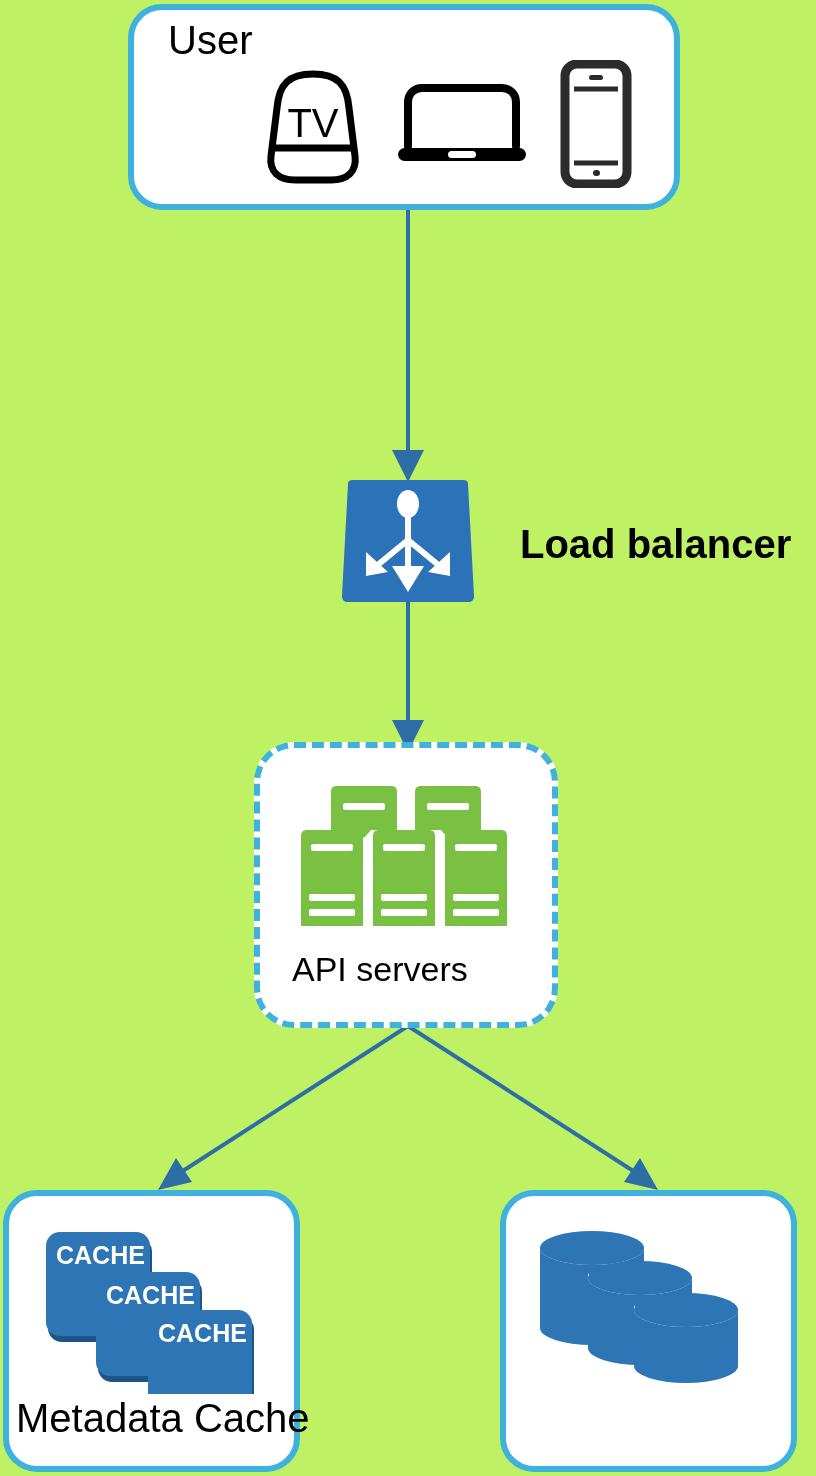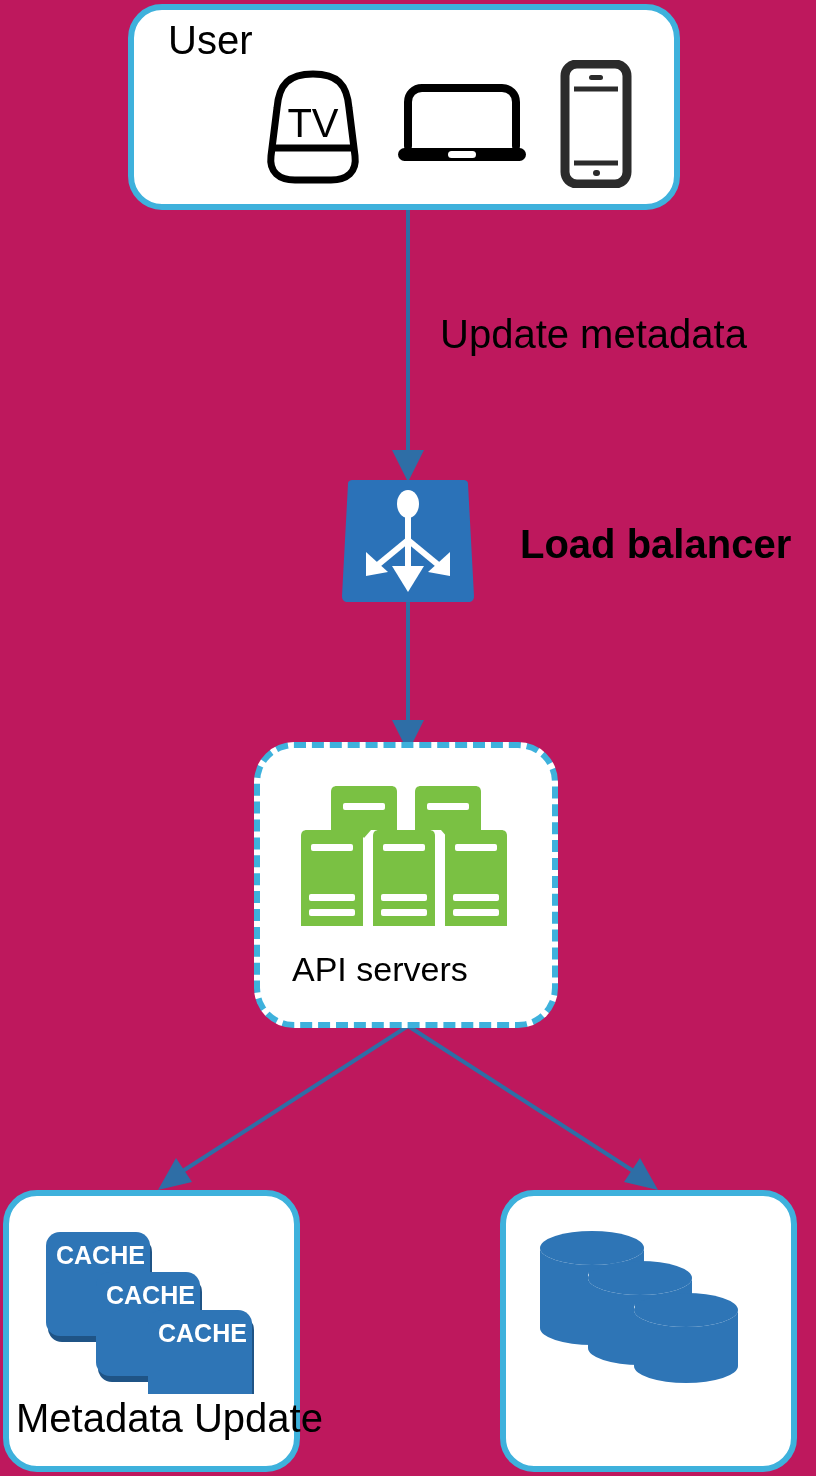--- a/index.html
+++ b/index.html
@@ -7,21 +7,21 @@
     padding: 0;
     background: #ffffff;
   }
   body {
     font-family: "Liberation Sans", sans-serif;
   }
   #canvas {
     position: relative;
     width: 816px;
     height: 1476px;
-    background: #be185d;
+    background: #bef264;
     overflow: hidden;
   }
   .node-box {
     position: absolute;
     box-sizing: border-box;
     background: #ffffff;
   }
   .solid-box {
     border: 6px solid #3EB1DC;
     border-radius: 34px;
@@ -100,21 +100,20 @@
   <div class="icon-holder" style="left:560px; top:60px; width:72px; height:128px;">
     <svg width="72" height="128" viewBox="0 0 72 128">
       <rect x="5" y="4" width="62" height="120" rx="12" ry="12" fill="none" stroke="#2B2B2B" stroke-width="9"></rect>
       <line x1="14" y1="29" x2="58" y2="29" stroke="#2B2B2B" stroke-width="5"></line>
       <line x1="14" y1="103" x2="58" y2="103" stroke="#2B2B2B" stroke-width="5"></line>
       <rect x="29" y="15" width="14" height="5" rx="2.5" fill="#2B2B2B"></rect>
       <rect x="33" y="110" width="7" height="6" rx="3" fill="#2B2B2B"></rect>
     </svg>
   </div>
 
-  <div class="label" style="left:440px; top:312px; font-size:40px;">Update metadata</div>
 
   <div class="icon-holder" style="left:336px; top:476px; width:144px; height:132px;">
     <svg width="144" height="132" viewBox="0 0 144 132">
       <path d="M12 8 C12 5 14 4 17 4 L127 4 C130 4 132 5 132 8 L138 120 C138 124 136 126 132 126 L12 126 C8 126 6 124 6 120 Z" fill="#2B72B8"></path>
       <g fill="#ffffff" stroke="#ffffff">
         <ellipse cx="72" cy="28" rx="11" ry="14" stroke="none"></ellipse>
         <line x1="72" y1="36" x2="72" y2="104" stroke-width="6"></line>
         <line x1="72" y1="64" x2="38" y2="92" stroke-width="6"></line>
         <line x1="72" y1="64" x2="106" y2="92" stroke-width="6"></line>
         <polygon points="30,100 30,76 52,96" stroke="none"></polygon>
@@ -165,21 +164,21 @@
       <rect x="58" y="50" width="104" height="104" rx="14" fill="#1F5486"></rect>
       <rect x="56" y="44" width="104" height="104" rx="14" fill="#2E75B6"></rect>
       <text x="66" y="76" font-family="Liberation Sans, sans-serif" font-size="25" font-weight="bold" fill="#ffffff">CACHE</text>
 
       <rect x="110" y="88" width="104" height="104" rx="14" fill="#1F5486"></rect>
       <rect x="108" y="82" width="104" height="104" rx="14" fill="#2E75B6"></rect>
       <text x="118" y="114" font-family="Liberation Sans, sans-serif" font-size="25" font-weight="bold" fill="#ffffff">CACHE</text>
     </svg>
   </div>
 
-  <div class="label" style="left:16px; top:1396px; font-size:40px;">Metadata Update</div>
+  <div class="label" style="left:16px; top:1396px; font-size:40px;">Metadata Cache</div>
 
   <div class="node-box solid-box" style="left:500px; top:1190px; width:297px; height:282px;"></div>
 
   <div class="icon-holder" style="left:530px; top:1226px; width:212px; height:160px;">
     <svg width="212" height="160" viewBox="0 0 212 160">
 
       <g fill="#2E75B6">
         <ellipse cx="62" cy="22" rx="52" ry="17"></ellipse>
         <path d="M10 22 L10 102 A52 17 0 0 0 114 102 L114 22 A52 17 0 0 1 10 22 Z"></path>
       </g>

